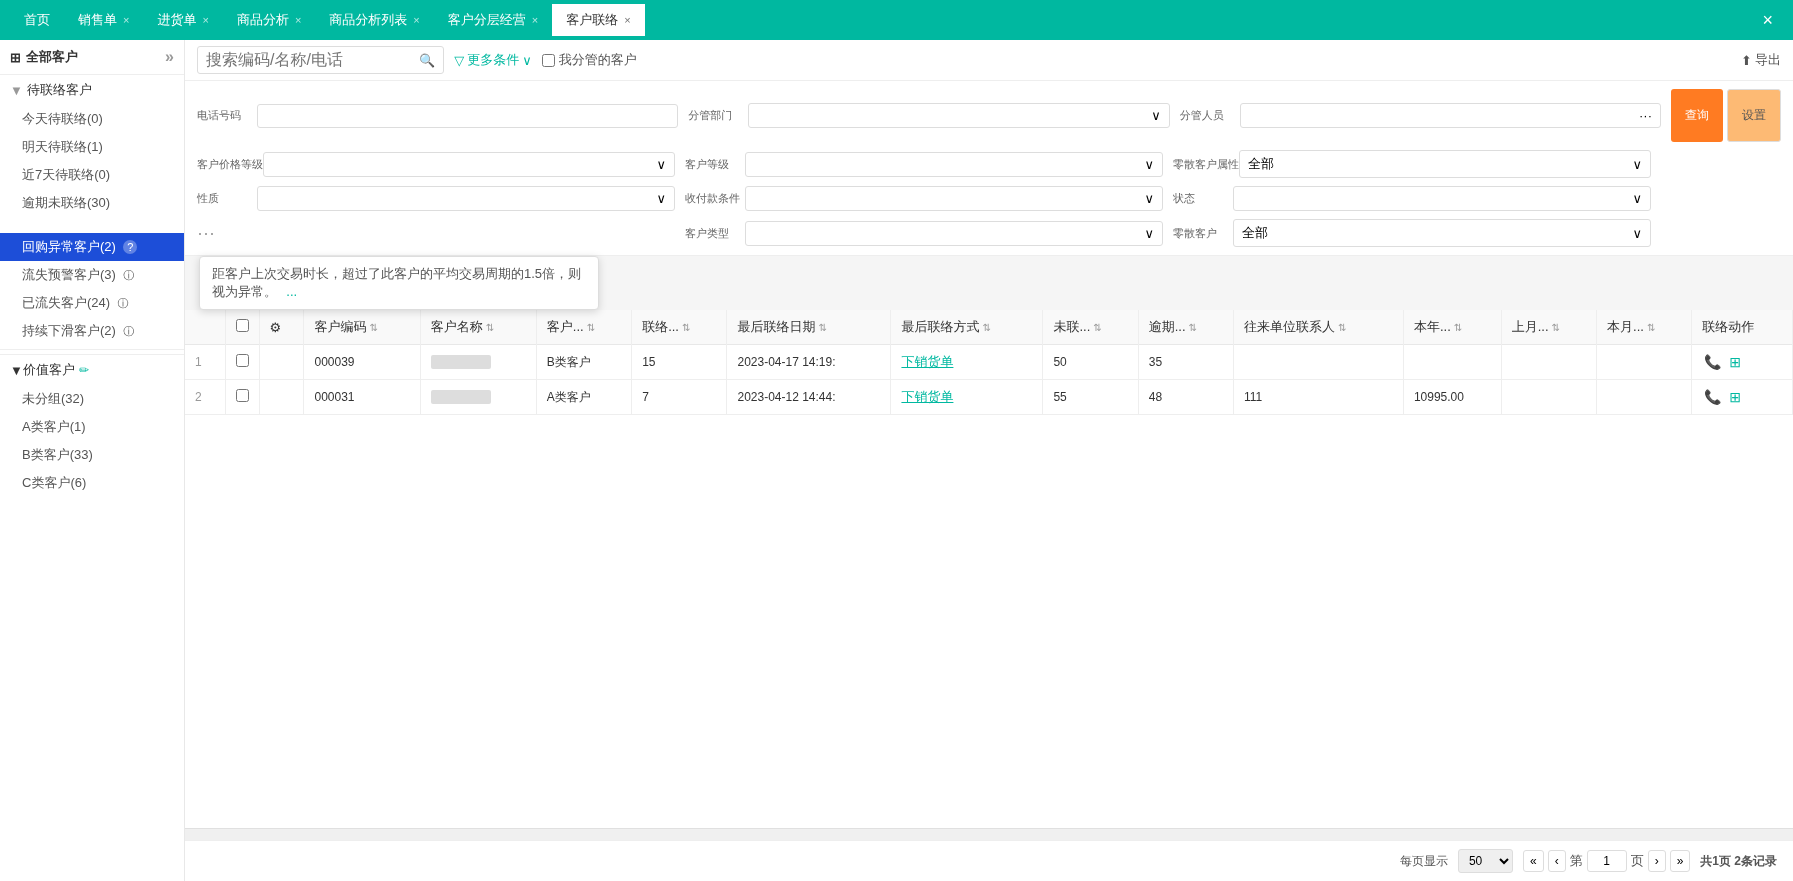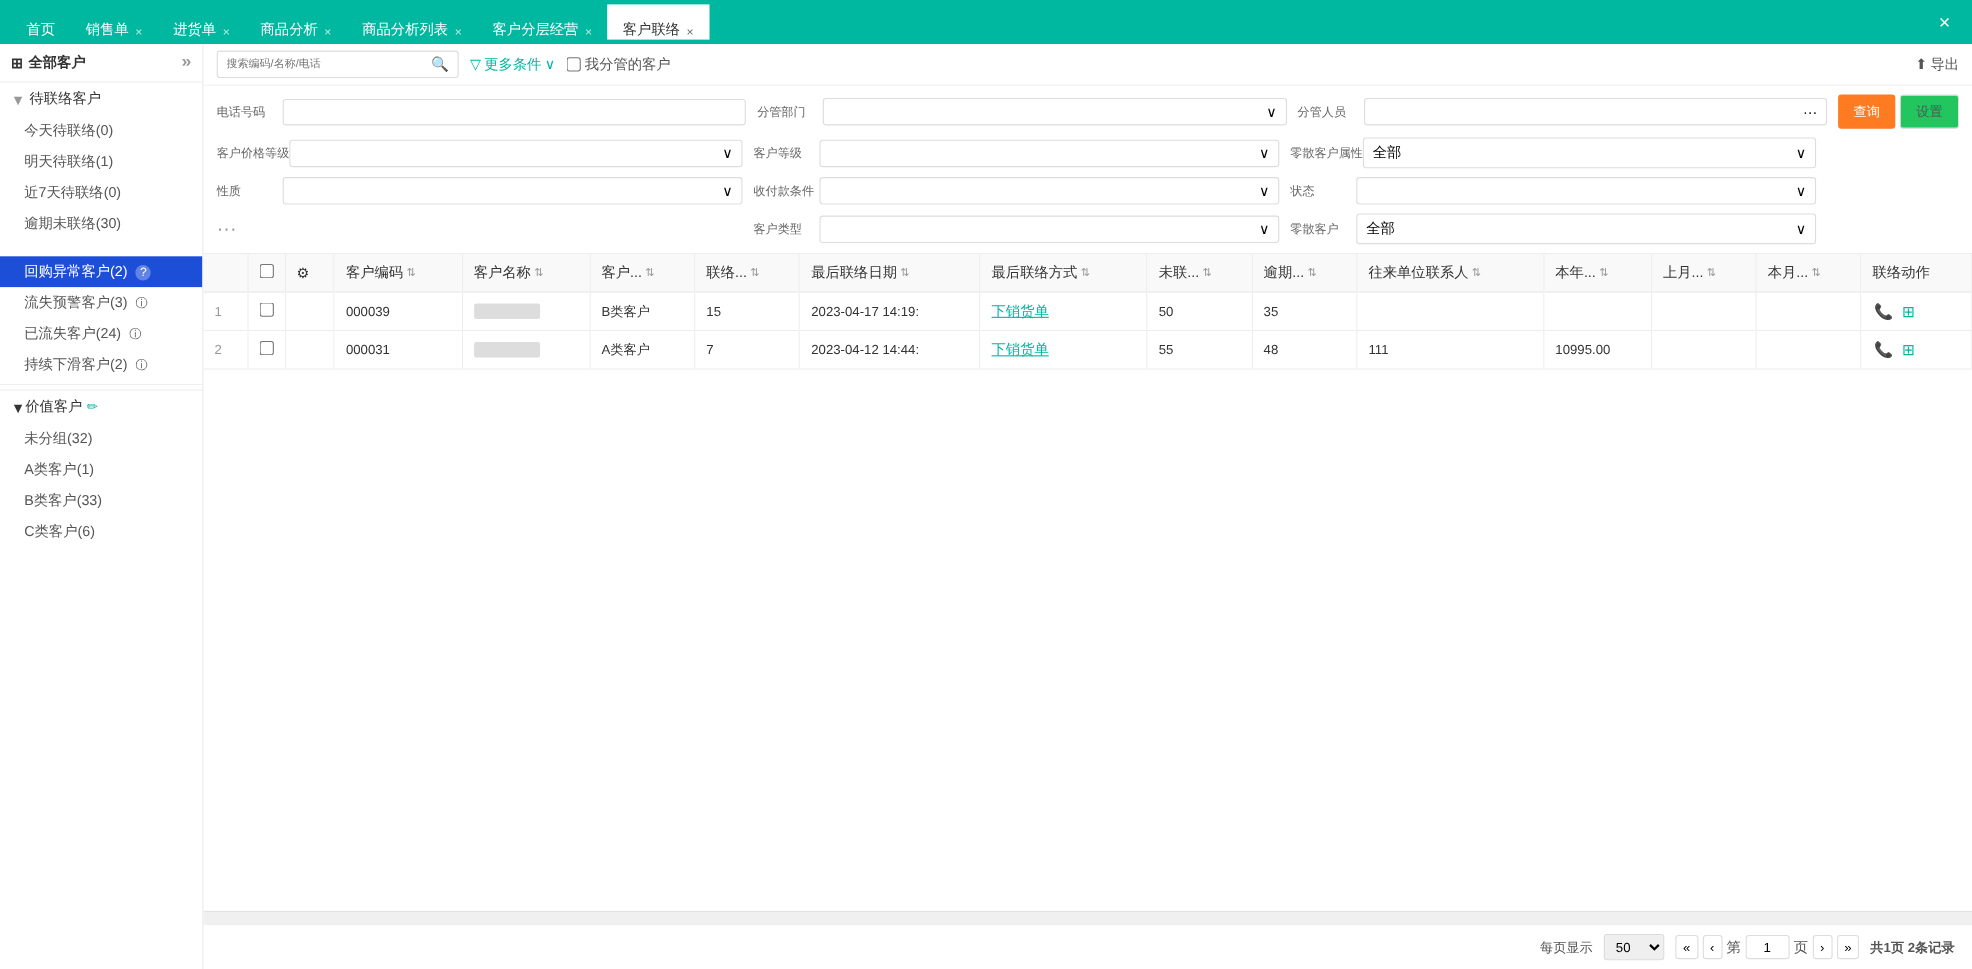--- a/index.html
+++ b/index.html
@@ -11,21 +11,21 @@
       background: #00b8a0;
       display: flex;
       align-items: center;
       padding: 0 10px;
       color: white;
     }
     .nav-item {
       padding: 0 14px;
       height: 32px;
       display: flex;
-      align-items: flex-end;
+      align-items: center;
       cursor: pointer;
       font-size: 13px;
       color: white;
       position: relative;
     }
     .nav-item.active { background: white; color: #333; }
     .nav-item .close-x { margin-left: 6px; font-size: 11px; opacity: 0.7; }
     .nav-close-btn {
       margin-left: auto;
       color: white;
@@ -135,21 +135,21 @@
       align-items: center;
       border: 1px solid #ddd;
       border-radius: 3px;
       padding: 4px 8px;
       gap: 6px;
       min-width: 200px;
     }
     .search-input-wrap input {
       border: none;
       outline: none;
-      font-size: 10px;
+      font-size: 16px;
       flex: 1;
     }
     .filter-more-btn {
       color: #00b8a0;
       cursor: pointer;
       font-size: 12px;
       display: flex;
       align-items: center;
       gap: 3px;
     }
@@ -224,25 +224,25 @@
     .btn-query {
       background: #ff7b22;
       color: white;
       border: none;
       border-radius: 3px;
       padding: 5px 14px;
       font-size: 12px;
       cursor: pointer;
     }
     .btn-settings {
-      background: #22c55e;
+      background: #fdba74;
       color: #555;
       border: 1px solid #ddd;
       border-radius: 3px;
-      padding: 6px 14px;
+      padding: 17px 14px;
       font-size: 12px;
       cursor: pointer;
     }
 
     
     .tooltip-box {
       position: absolute;
       background: white;
       border: 1px solid #ddd;
       border-radius: 4px;
@@ -604,20 +604,24 @@
           <span class="filter-label">零散客户</span>
           <div class="filter-select" style="flex:1;">
             <span>全部</span>
             <span>∨</span>
           </div>
         </div>
         <div style="width:120px;"></div>
       </div>
     </div>
 
+    <div class="tooltip-box" style="position:relative; left:0; top:0; margin: 0 12px 0 14px; display:inline-block; max-width:400px;">
+      <span>距客户上次交易时长，超过了此客户的平均交易周期的1.5倍，则视为异常。</span>
+      <span class="dots">...</span>
+    </div>
 
     <div class="table-area">
       <table>
         <thead>
           <tr>
             <th></th>
             <th class="th-checkbox">
               <input type="checkbox" style="">
             </th>
             <th class="th-gear">

